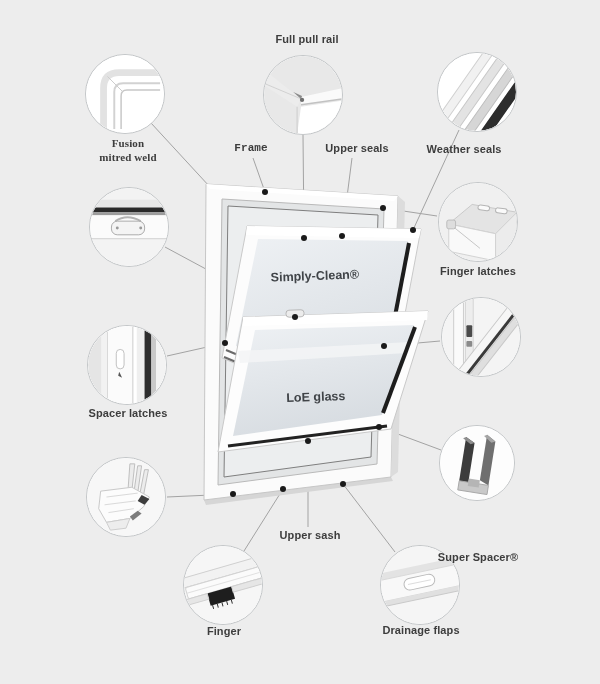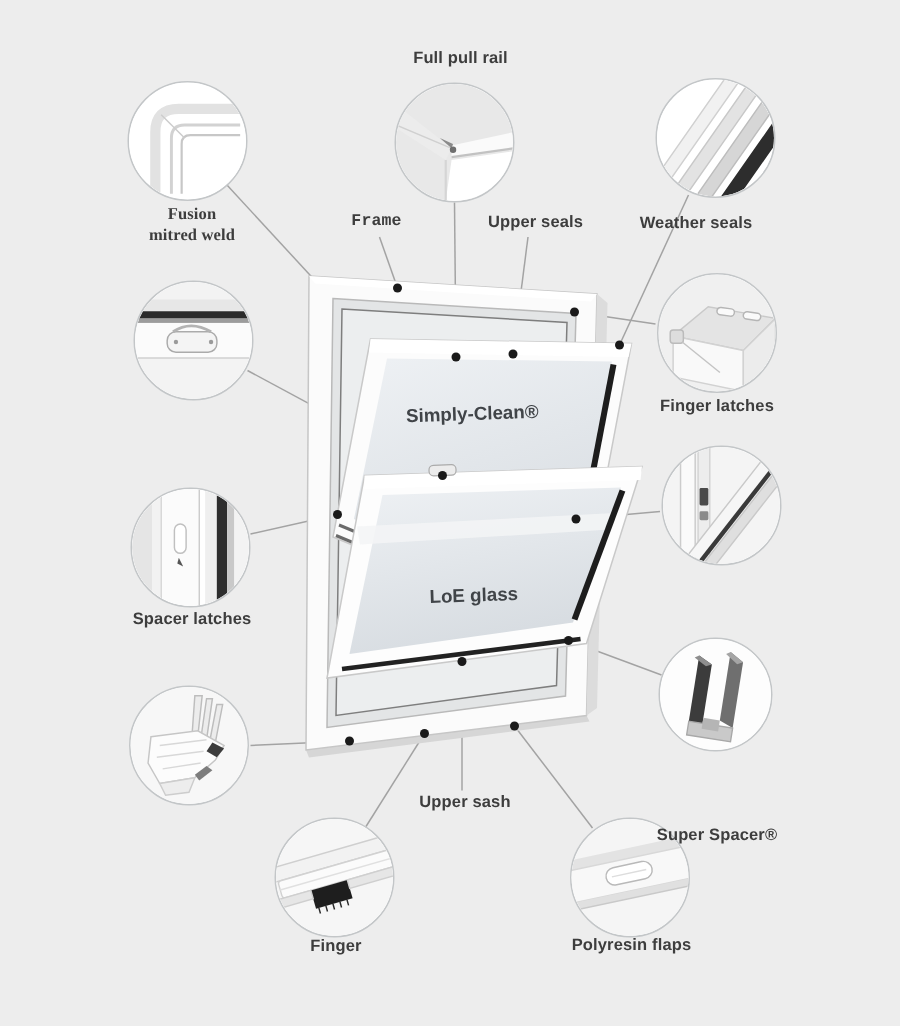--- a/index.html
+++ b/index.html
@@ -259,15 +259,15 @@
 mitred weld</div>
   <div class="label" style="left:307px;top:32px;">Full pull rail</div>
   <div class="label" style="left:251px;top:141px;font-family:Liberation Mono, monospace;">Frame</div>
   <div class="label" style="left:357px;top:141px;">Upper seals</div>
   <div class="label" style="left:464px;top:142px;">Weather seals</div>
   <div class="label" style="left:478px;top:264px;">Finger latches</div>
   <div class="label" style="left:128px;top:406px;">Spacer latches</div>
   <div class="label" style="left:478px;top:506px;margin-top:44px;">Super Spacer®</div>
   <div class="label" style="left:310px;top:528px;">Upper sash</div>
   <div class="label" style="left:224px;top:624px;">Finger</div>
-  <div class="label" style="left:421px;top:623px;">Polyresin flaps</div>
+  <div class="label" style="left:421px;top:623px;">Drainage flaps</div>
 
 </div>
 
 </body></html>

